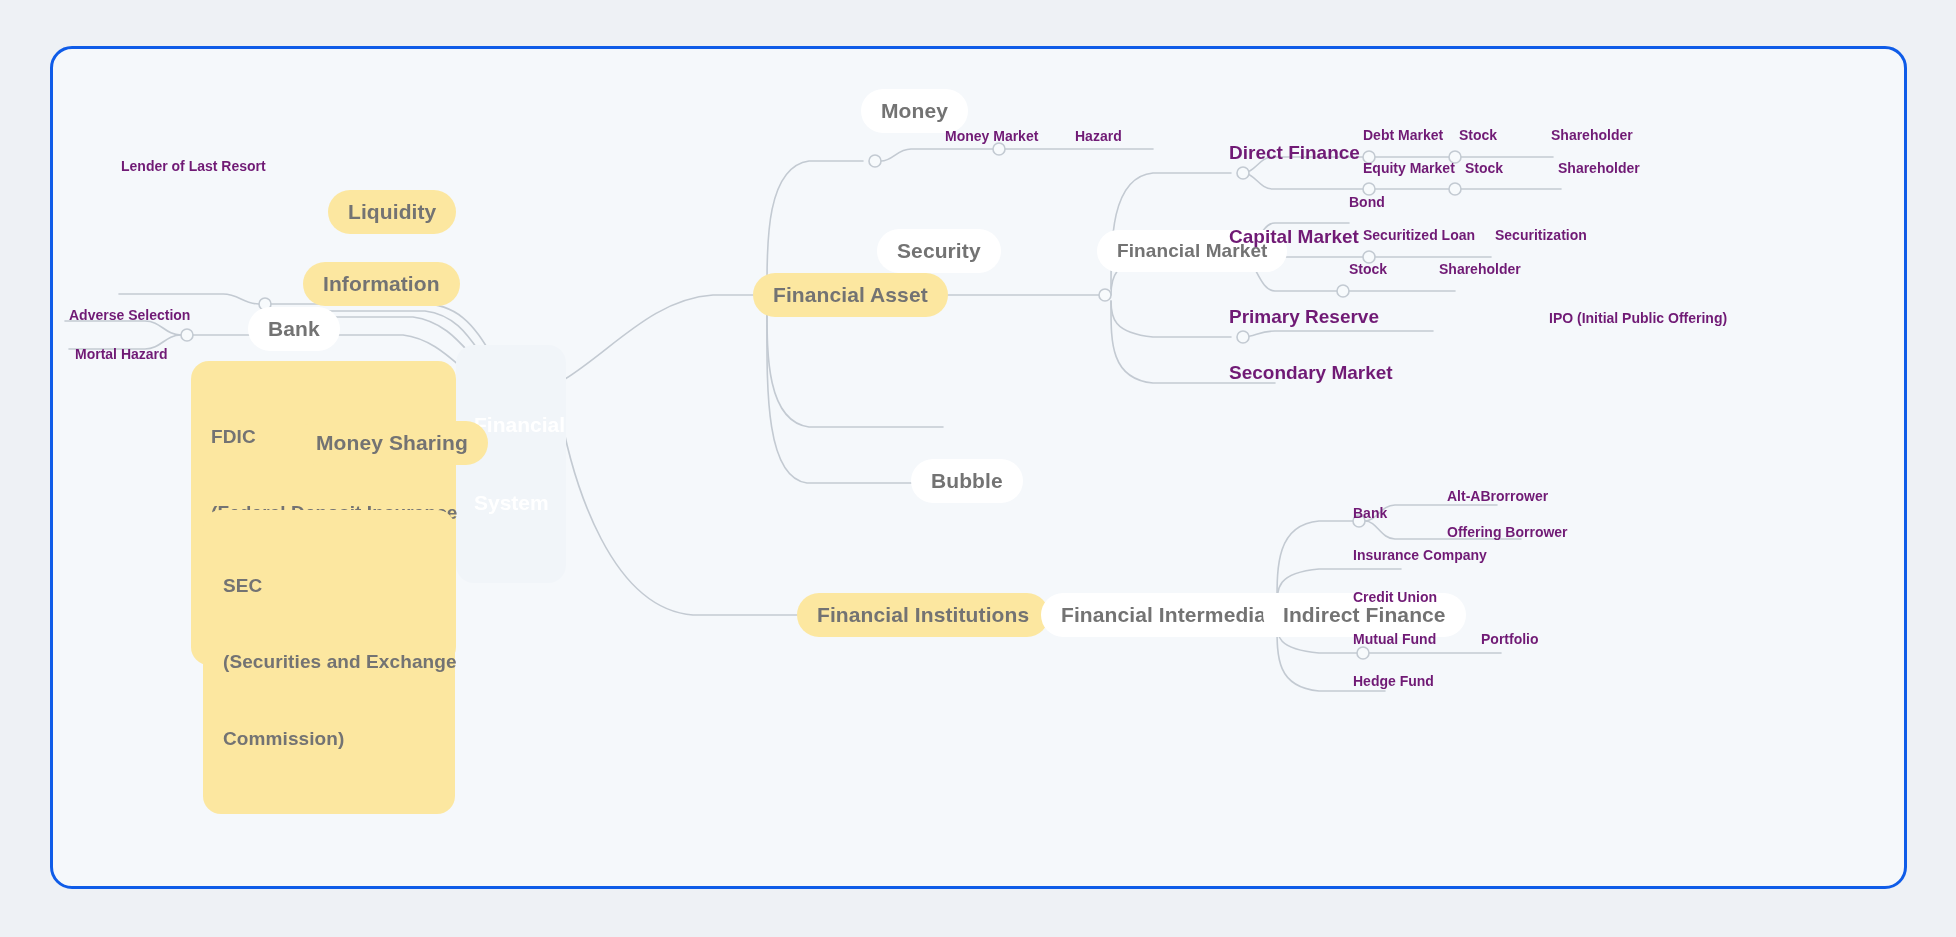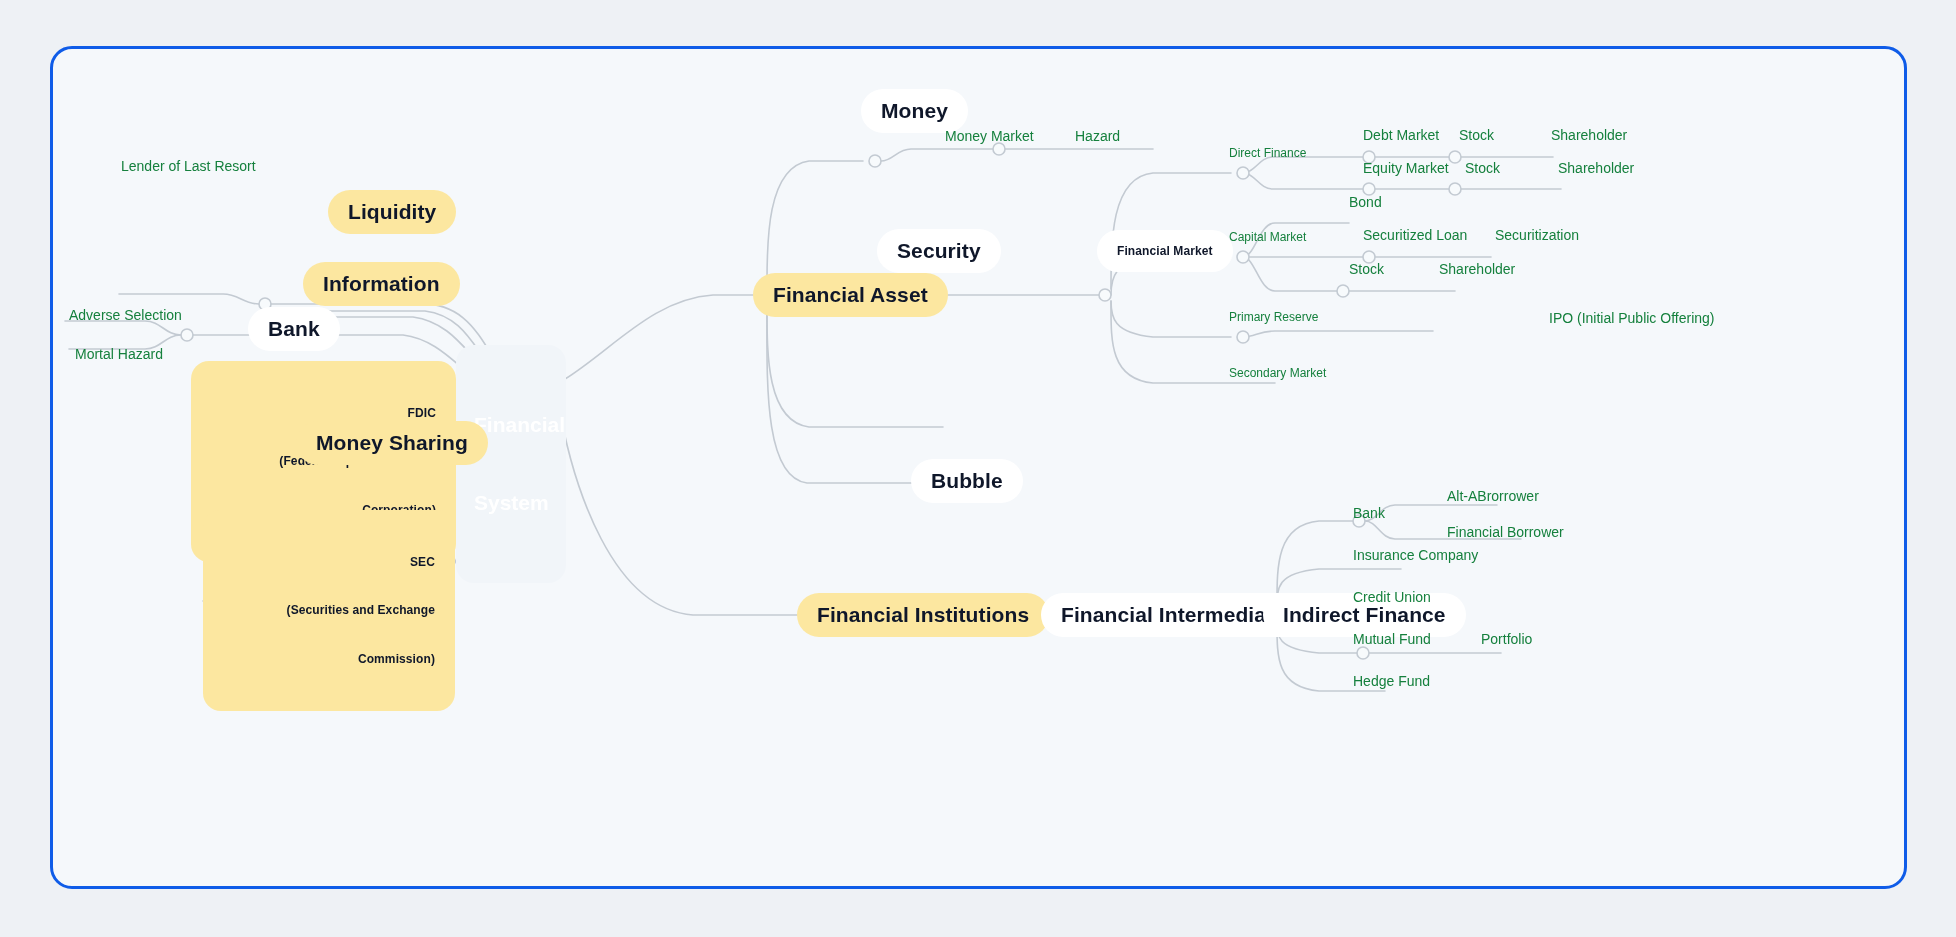--- a/index.html
+++ b/index.html
@@ -34,55 +34,55 @@
     width: 100%;
     height: 100%;
     pointer-events: none;
   }
   .node {
     position: absolute;
     box-sizing: border-box;
     display: flex;
     align-items: center;
     white-space: pre;
-    color: #0f172a;
+    color: #737373;
   }
   
   .pill {
     border-radius: 999px;
     padding: 0 20px;
     font-weight: bold;
     letter-spacing: .1px;
   }
   .pill.yellow { background: #fce7a0; }
   .pill.white  { background: #ffffff; }
   .pill.multi {
     border-radius: 18px;
     padding: 12px 20px;
     display: block;
     line-height: 1.34;
   }
   
   .plain {
     background: transparent;
-    font-weight: normal;
-    color: #15803d;
+    font-weight: bold;
+    color: #701a75;
   }
   
   .root-node {
     background: #f1f5f9;
     border-radius: 18px;
     color: #ffffff;
     font-weight: bold;
     line-height: 1.25;
     display: block;
     padding: 14px 18px;
   }
   .sz-lg { font-size: 21px; }
-  .sz-md { font-size: 12px; text-align: right; }
+  .sz-md { font-size: 19px; }
   .sz-xs { font-size: 14px; }
 </style>
 </head>
 <body>
 
 <div id="root">
   <div id="canvas">
 
     <svg id="edges" viewBox="0 0 1851 837" preserveAspectRatio="none">
       <g fill="none" stroke="#c3cad2" stroke-width="1.6" stroke-linecap="round">
@@ -271,21 +271,21 @@
     <div class="node pill yellow sz-lg" style="left:744px; top:544px; height:44px;">Financial Institutions</div>
 
     <div class="node pill white sz-lg" style="left:988px; top:544px; height:44px;">Financial Intermediaries</div>
 
     <div class="node pill white sz-lg" style="left:1210px; top:544px; height:44px;">Indirect Finance</div>
 
     <div class="node plain sz-xs" style="left:1300px; top:454px; height:20px;">Bank</div>
 
     <div class="node plain sz-xs" style="left:1394px; top:437px; height:20px;">Alt-ABrorrower</div>
 
-    <div class="node plain sz-xs" style="left:1394px; top:473px; height:20px;">Financial Borrower</div>
+    <div class="node plain sz-xs" style="left:1394px; top:473px; height:20px;">Offering Borrower</div>
 
     <div class="node plain sz-xs" style="left:1300px; top:496px; height:20px;">Insurance Company</div>
 
     <div class="node plain sz-xs" style="left:1300px; top:538px; height:20px;">Credit Union</div>
 
     <div class="node plain sz-xs" style="left:1300px; top:580px; height:20px;">Mutual Fund</div>
 
     <div class="node plain sz-xs" style="left:1428px; top:580px; height:20px;">Portfolio</div>
 
     <div class="node plain sz-xs" style="left:1300px; top:622px; height:20px;">Hedge Fund</div>

